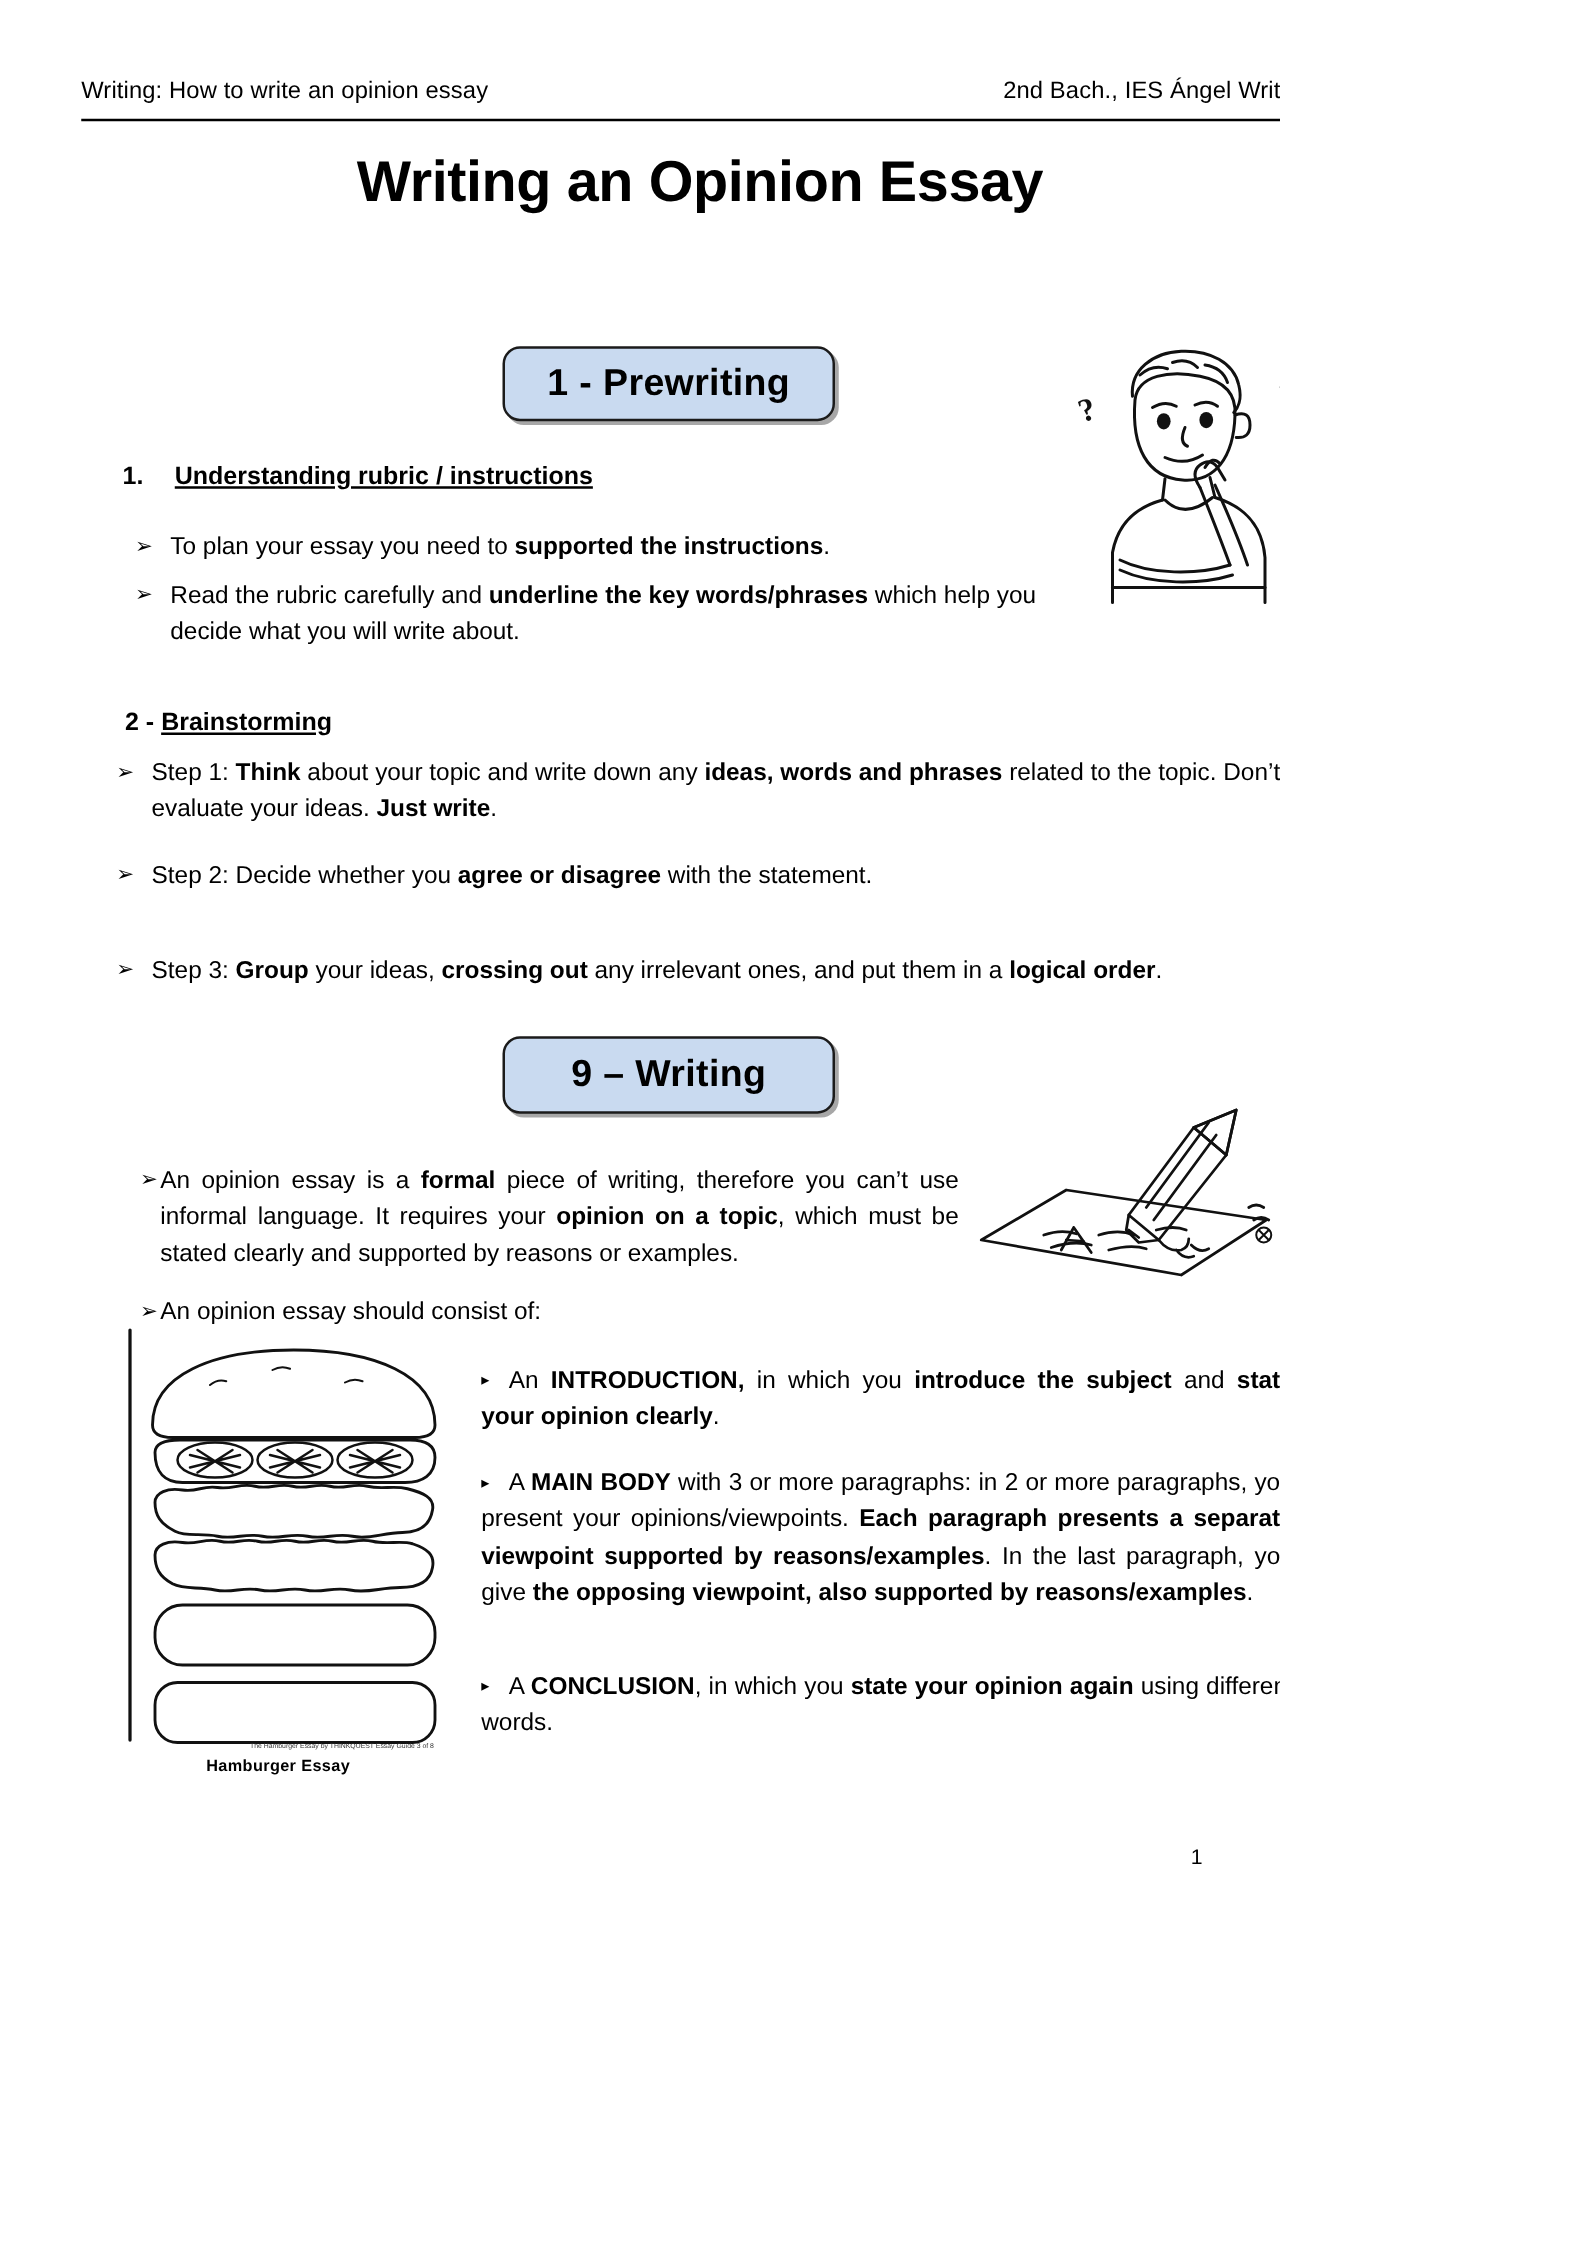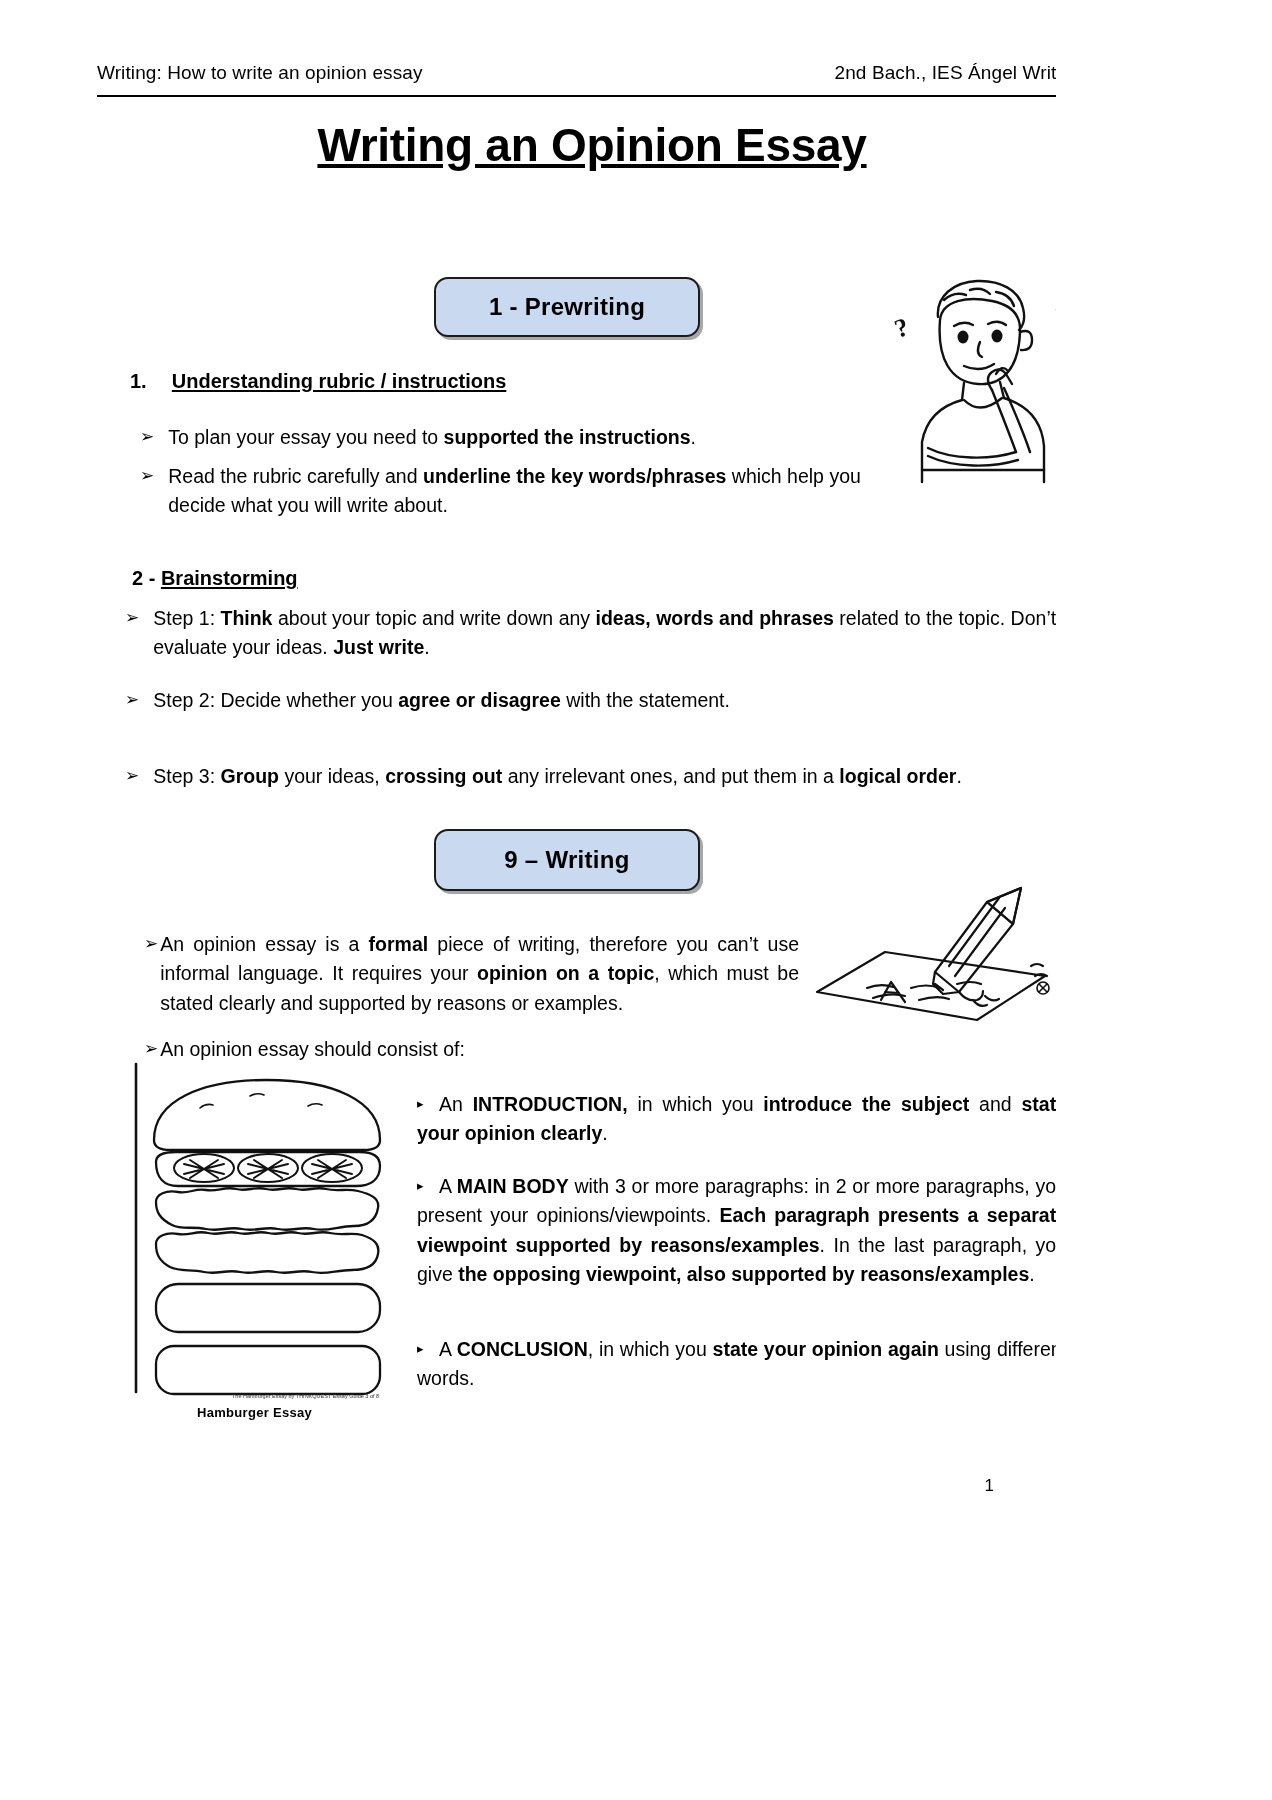--- a/index.html
+++ b/index.html
@@ -11,21 +11,20 @@
     font-family: "Liberation Sans", sans-serif;
     color: #000000;
   }
   .page {
     position: relative;
     width: 1024px;
     height: 1800px;
     background: #ffffff;
     overflow: hidden;
     box-sizing: border-box;
-    margin-left: 32px;
   }
 
   
   .header {
     position: absolute;
     left: 65px;
     top: 62px;
     width: 985px;
     display: flex;
     justify-content: space-between;
@@ -45,35 +44,34 @@
   
   .doc-title {
     position: absolute;
     left: 0;
     top: 118px;
     width: 1120px;
     text-align: center;
     font-size: 46px;
     font-weight: bold;
     letter-spacing: -0.3px;
-    text-decoration: underline;
   }
 
   
   .stage-box {
     position: absolute;
     box-sizing: border-box;
     background: #c9daf0;
     border: 2px solid #1b1b1b;
     border-radius: 14px;
     box-shadow: 3px 3px 0 rgba(60,60,60,0.45);
     display: flex;
     align-items: center;
     justify-content: center;
-    font-size: 24px;
+    font-size: 30px;
     font-weight: bold;
     letter-spacing: 0.3px;
   }
   #stage-1 { left: 402px; top: 277px; width: 266px; height: 60px; }
   #stage-2 { left: 402px; top: 829px; width: 266px; height: 62px; }
   .b { font-weight: bold; }
   .u { text-decoration: underline; }
 
   .sec-head {
     position: absolute;

